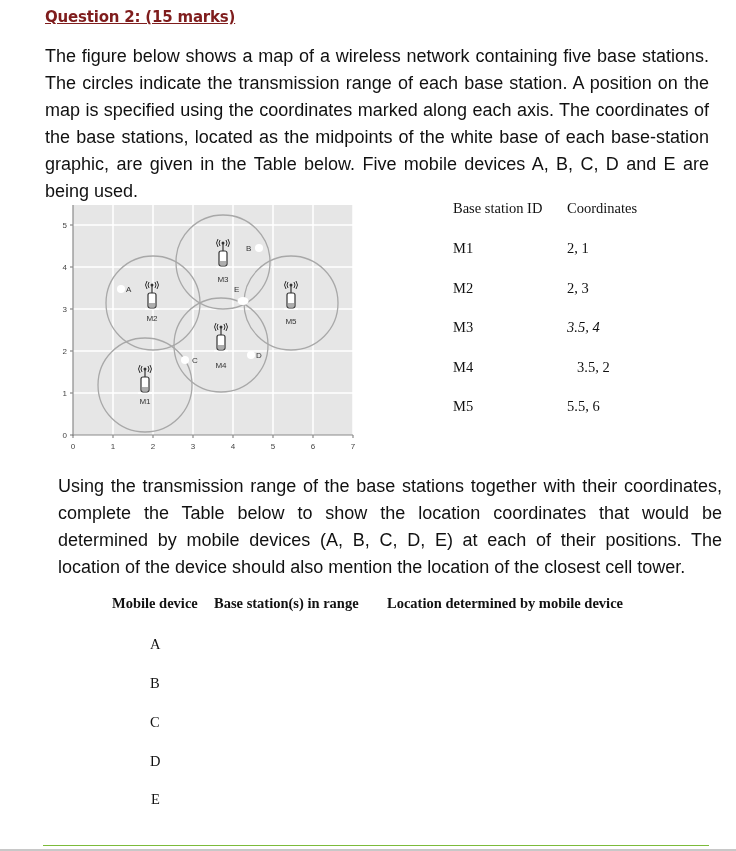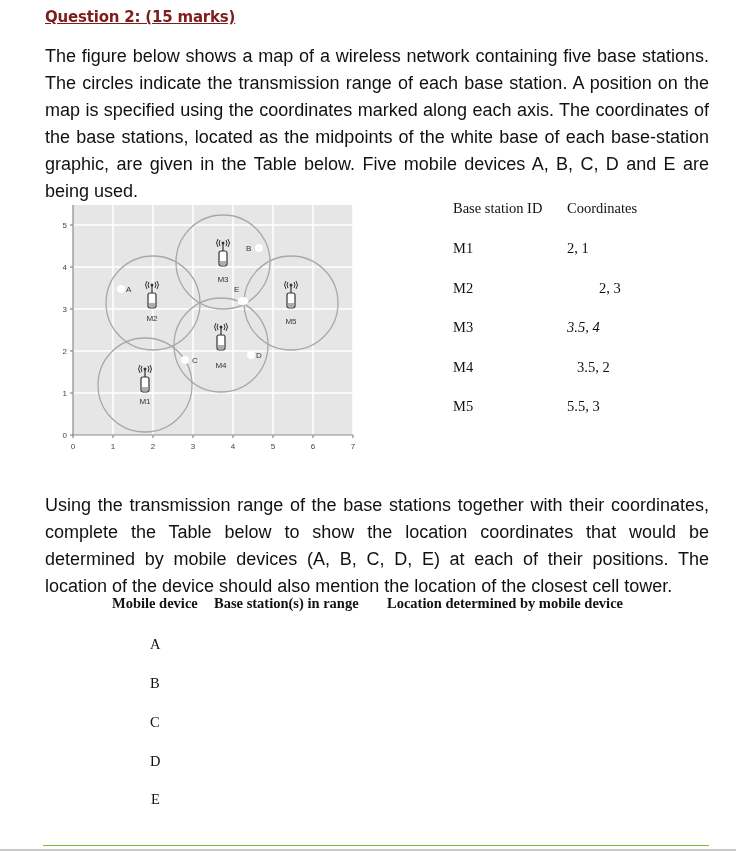--- a/index.html
+++ b/index.html
@@ -1,20 +1,20 @@
 <!DOCTYPE html>
 <html><head>
 <meta charset="utf-8">
 <style>
   html, body { margin:0; padding:0; background:#ffffff; }
   body { width:736px; height:851px; position:relative; overflow:hidden; font-family:"Liberation Sans", sans-serif; color:#111; }
   .title { position:absolute; left:45px; top:8px; font-family:"DejaVu Sans", sans-serif; font-weight:bold; font-size:15px; color:#7f1d1d; text-decoration:underline; letter-spacing:-0.2px; }
   .para { position:absolute; left:45px; width:664px; font-size:18px; line-height:27px; text-align:justify; }
   .para1 { top:43px; }
-  .para2 { top:492px; }
+  .para2 { top:473px;margin-left:13px; }
   .fig { position:absolute; left:52px; top:200px; width:310px; height:260px; }
   .serif { font-family:"Liberation Serif", serif; }
   .bs-table { position:absolute; left:453px; top:200px; font-size:14.5px; }
   .bs-head { font-weight:normal; position:absolute; top:0; white-space:nowrap; }
   .bs-cell { position:absolute; white-space:nowrap; }
   .md-table { position:absolute; left:108px; top:595px; font-size:14.5px; width:560px; }
   .md-head { position:absolute; top:0; font-weight:bold; white-space:nowrap; }
   .md-row { position:absolute; left:42px; white-space:nowrap; }
   .footer-line { position:absolute; left:43px; top:845px; width:666px; height:1px; background:#7cbb3a; }
   .page-edge { position:absolute; left:0; top:849px; width:736px; height:2px; background:#c8c8c8; }
@@ -152,30 +152,30 @@
 </svg>
 
 <div class="bs-table serif">
   <div class="bs-head" style="left:0;">Base station ID</div>
   <div class="bs-head" style="left:114px;">Coordinates</div>
 
   <div class="bs-cell" style="left:0; top:40px;">M1</div>
   <div class="bs-cell" style="left:114px; top:40px;">2, 1</div>
 
   <div class="bs-cell" style="left:0; top:80px;">M2</div>
-  <div class="bs-cell" style="left:114px; top:80px;margin-left:32px;">2, 3</div>
+  <div class="bs-cell" style="left:114px; top:80px;">2, 3</div>
 
   <div class="bs-cell" style="left:0; top:119px;">M3</div>
   <div class="bs-cell" style="left:114px; top:119px;font-style:italic;">3.5, 4</div>
 
   <div class="bs-cell" style="left:0; top:159px;">M4</div>
   <div class="bs-cell" style="left:124px; top:159px;">3.5, 2</div>
 
   <div class="bs-cell" style="left:0; top:198px;">M5</div>
-  <div class="bs-cell" style="left:114px; top:198px;">5.5, 3</div>
+  <div class="bs-cell" style="left:114px; top:198px;">5.5, 6</div>
 </div>
 
 <div class="para para2">Using the transmission range of the base stations together with their coordinates, complete the Table below to show the location coordinates that would be determined by mobile devices (A, B, C, D, E) at each of their positions. The location of the device should also mention the location of the closest cell tower.</div>
 
 <div class="md-table serif">
   <div class="md-head" style="left:4px;">Mobile device</div>
   <div class="md-head" style="left:106px;">Base station(s) in range</div>
   <div class="md-head" style="left:279px;">Location determined by mobile device</div>
 
   <div class="md-row" style="top:41px;">A</div>

